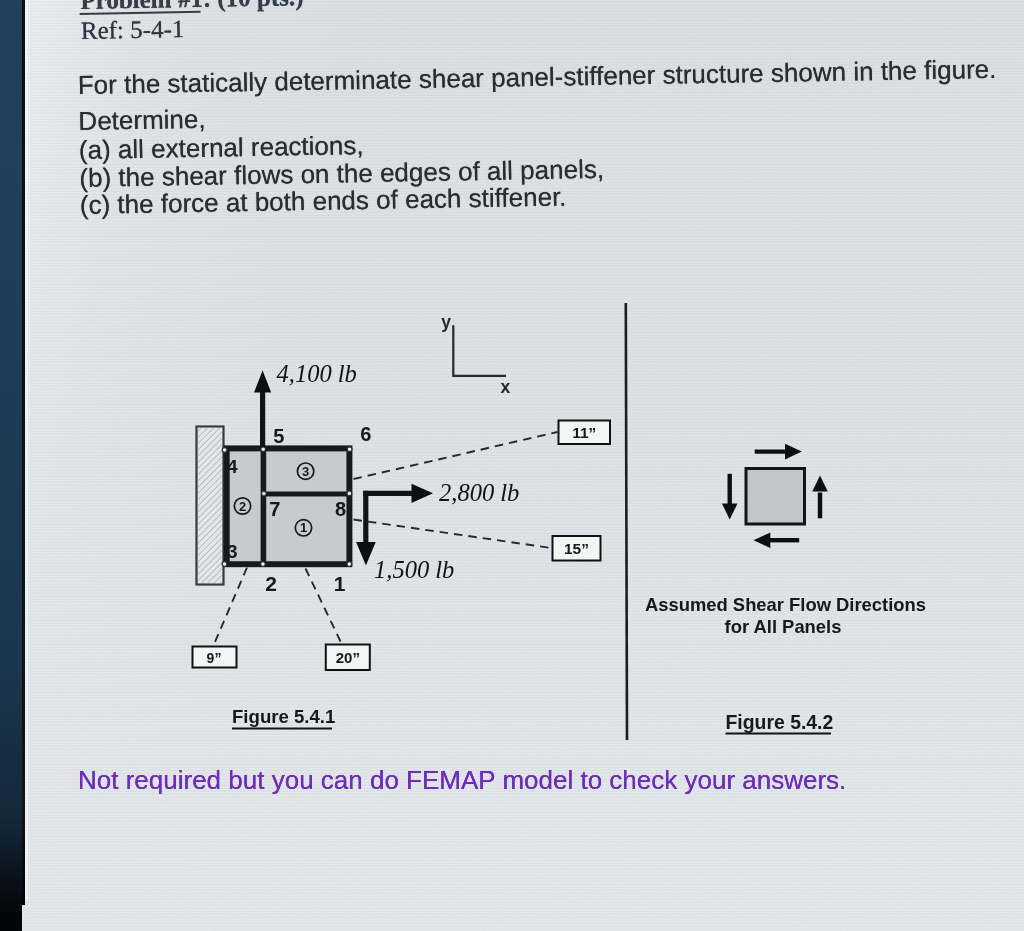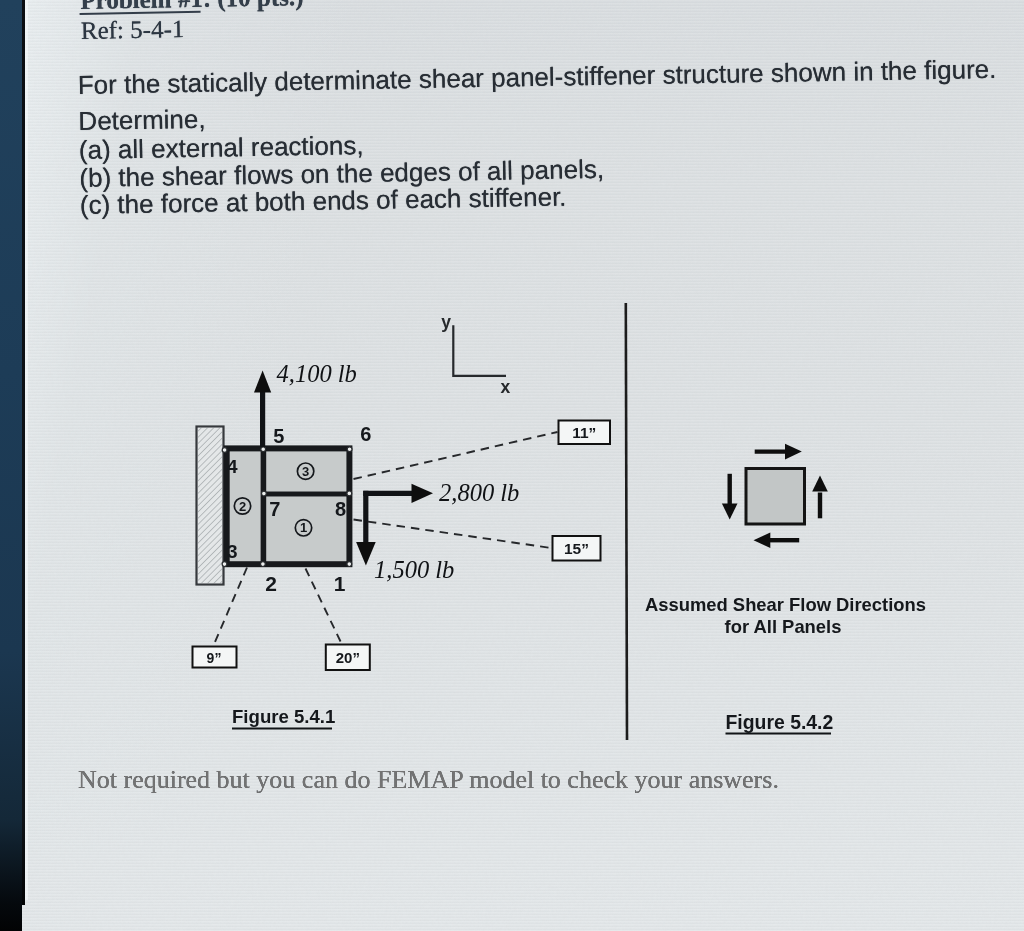--- a/index.html
+++ b/index.html
@@ -46,21 +46,21 @@
 
   <div class="abs" style="left:78px;top:107px;font-size:26px;line-height:28px;">Determine,</div>
 
   <div class="abs" style="left:78px;top:136px;font-size:26px;line-height:28px;">(a) all external reactions,</div>
 
   <div class="abs" style="left:78px;top:163.5px;font-size:26px;line-height:28px;">(b) the shear flows on the edges of all panels,</div>
 
   <div class="abs" style="left:78px;top:191px;font-size:26px;line-height:28px;">(c) the force at both ends of each stiffener.</div>
 </div>
 
-<div class="abs" style="left:78px;top:765px;font-family:Liberation Serif, serif;font-size:26px;color:#737373;text-shadow:0 0 0.6px rgba(22,27,32,.8);white-space:nowrap;">Not required but you can do FEMAP model to check your answers.</div>
+<div class="abs" style="left:78px;top:765px;font-family:Liberation Sans, sans-serif;font-size:26px;color:#6d28d9;text-shadow:0 0 0.6px rgba(22,27,32,.8);white-space:nowrap;">Not required but you can do FEMAP model to check your answers.</div>
 
 <svg class="abs" style="left:0;top:0;filter:blur(0.35px);" width="1024" height="931" viewBox="0 0 1024 931">
   <defs>
     <pattern id="hatch" width="4.4" height="4.4" patternUnits="userSpaceOnUse" patternTransform="rotate(-45 0 0)">
       <rect width="4.4" height="4.4" fill="#e4e7e8"></rect>
       <line x1="0" y1="0" x2="4.4" y2="0" stroke="#969c9e" stroke-width="1.15"></line>
     </pattern>
   </defs>
 
   <line x1="625.8" y1="303" x2="627" y2="740" stroke="#1c1c1c" stroke-width="2.6"></line>

